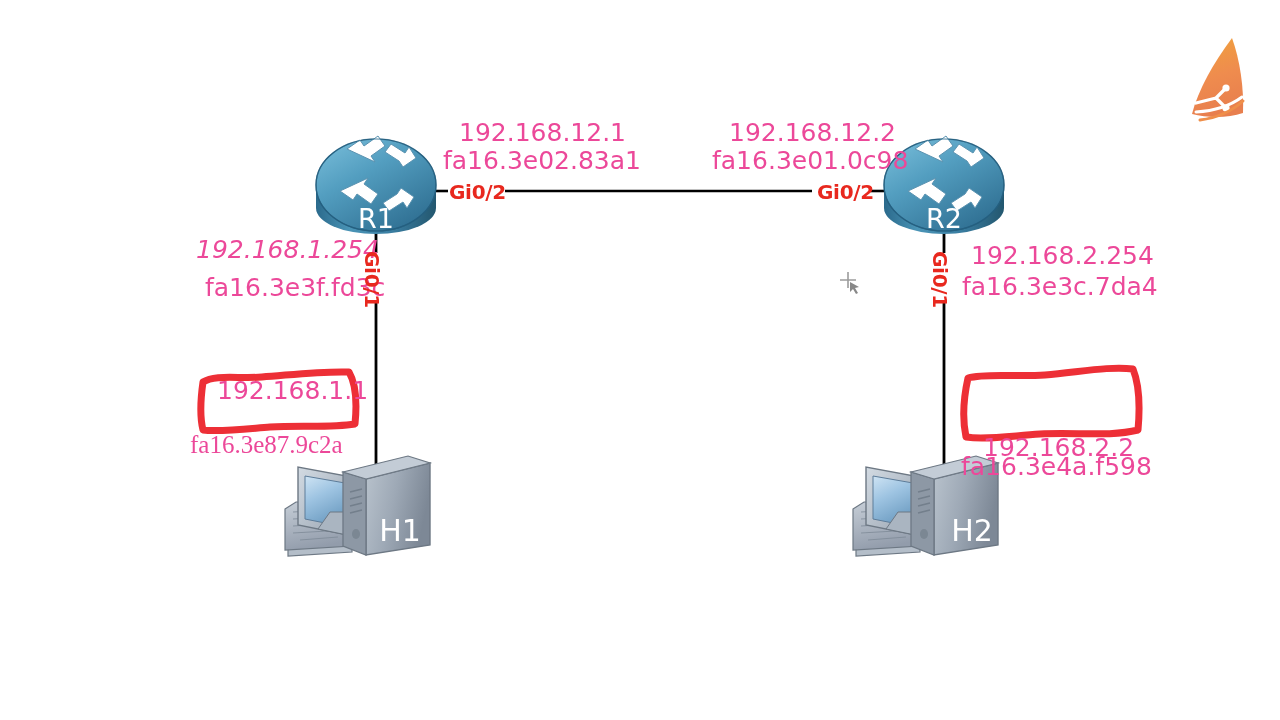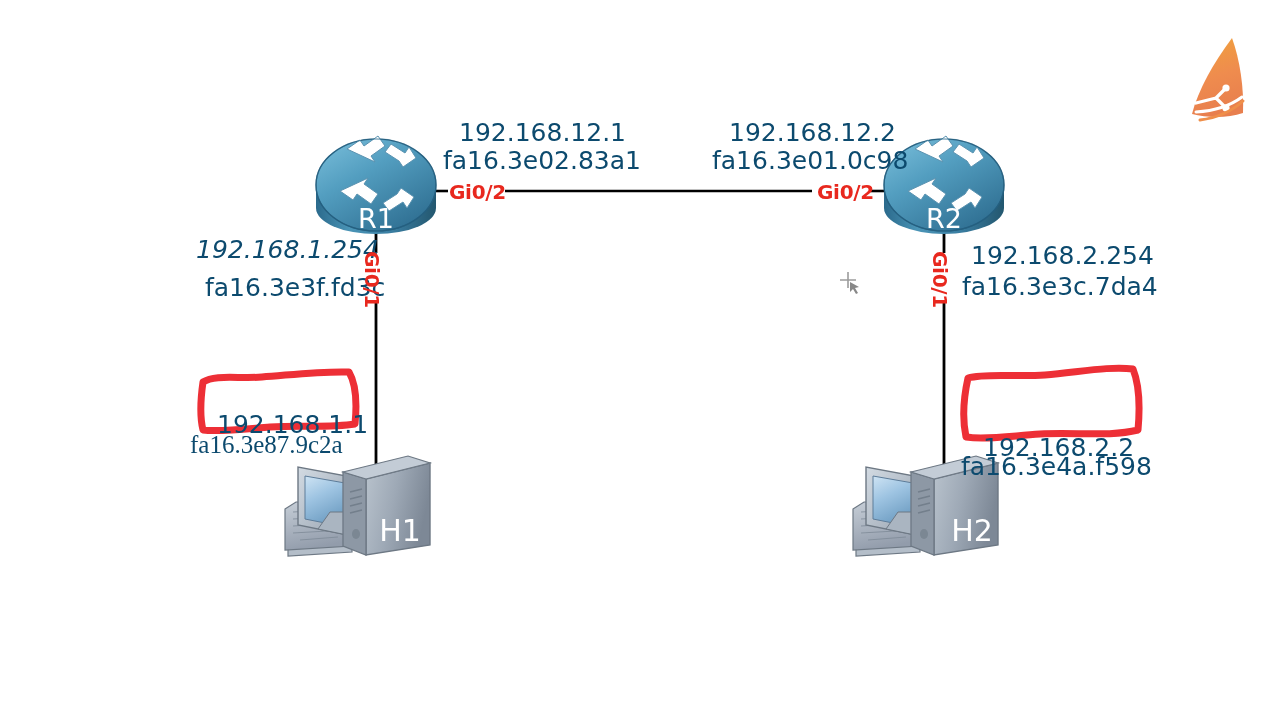--- a/index.html
+++ b/index.html
@@ -16,21 +16,21 @@
   }
   #canvas {
     position: absolute;
     left: 0; top: 0;
     width: 1280px;
     height: 720px;
   }
   .txt {
     position: absolute;
     white-space: nowrap;
-    color: #0c4a6e;
+    color: #ec4899;
     font-family: "DejaVu Sans", sans-serif;
     font-size: 25px;
     line-height: 1.05;
   }
   .ifc {
     position: absolute;
     white-space: nowrap;
     color: #e8281e;
     font-family: "DejaVu Sans", sans-serif;
     font-size: 20px;
@@ -210,17 +210,17 @@
 <div class="ifc" style="left:817px; top:180px;">Gi0/2</div>
 
 <div class="txt" style="left:196px; top:237px;font-style:italic;">192.168.1.254</div>
 <div class="txt" style="left:193px; top:275px;margin-left:12px;">fa16.3e3f.fd3c</div>
 <div class="ifc ifc-vert" style="left:384px; top:251px;">Gi0/1</div>
 
 <div class="txt" style="left:971px; top:243px;">192.168.2.254</div>
 <div class="txt" style="left:962px; top:274px;">fa16.3e3c.7da4</div>
 <div class="ifc ifc-vert" style="left:952px; top:251px;">Gi0/1</div>
 
-<div class="txt" style="left:217px; top:412px;">192.168.1.1</div>
+<div class="txt" style="left:217px; top:378px;">192.168.1.1</div>
 <div class="txt" style="left:190px; top:432px;font-family:Liberation Serif, serif;">fa16.3e87.9c2a</div>
 
 <div class="txt" style="left:983px; top:399px;margin-top:36px;">192.168.2.2</div>
 <div class="txt" style="left:961px; top:454px;">fa16.3e4a.f598</div>
 
 </body></html>

